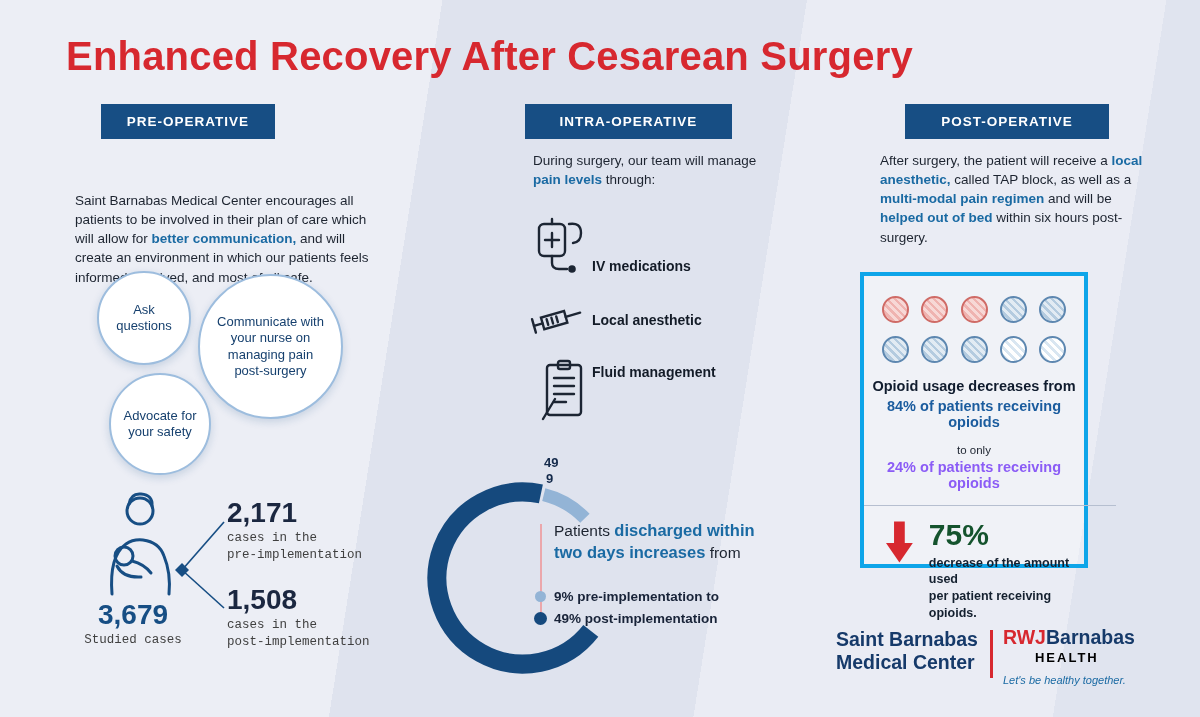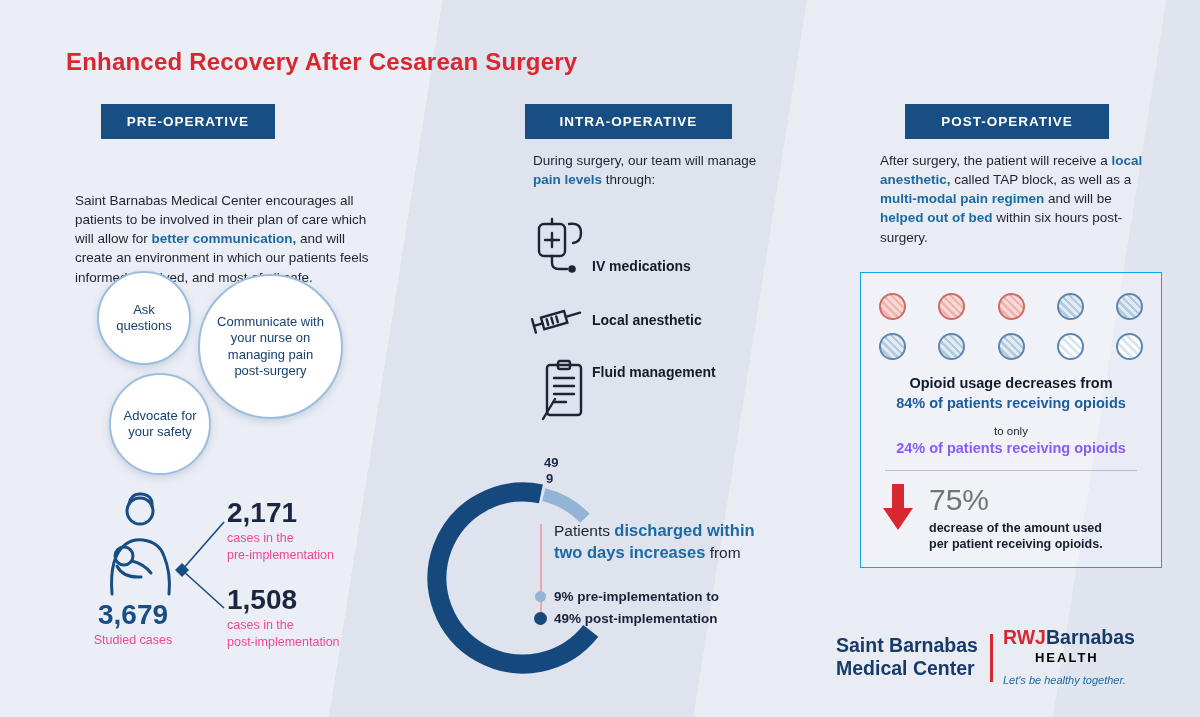--- a/index.html
+++ b/index.html
@@ -9,22 +9,22 @@
     position:relative; overflow:hidden;
     background:linear-gradient(99deg,
       #eceef5 0px, #eceef5 437px,
       #dfe3ee 437px, #dfe3ee 797px,
       #eaecf4 797px, #eaecf4 1152px,
       #e0e4ef 1152px, #e0e4ef 100%);
     color:#1d2430;
   }
   .abs{ position:absolute; }
   .title{
-    position:absolute; left:66px; top:48px;
-    font-size:24px; font-weight:bold; color:#d7282f; letter-spacing:.2px;
+    position:absolute; left:66px; top:34px;
+    font-size:40px; font-weight:bold; color:#d7282f; letter-spacing:.2px;
   }
   .badge{
     position:absolute; height:35px; background:#174e84; color:#fff;
     font-weight:bold; font-size:13.5px; letter-spacing:1px;
     display:flex; align-items:center; justify-content:center;
   }
   .badge-pre{ left:101px; top:104px; width:174px; }
   .badge-intra{ left:525px; top:104px; width:207px; }
   .badge-post{ left:905px; top:104px; width:204px; }
   .para{ position:absolute; font-size:13.5px; line-height:1.42; color:#1d2430; }
@@ -42,21 +42,21 @@
     color:#16406e; font-size:13px; line-height:1.25; padding:12px;
   }
   .bubble-1{ left:97px; top:271px; width:94px; height:94px; }
   .bubble-2{ left:198px; top:274px; width:145px; height:145px; }
   .bubble-3{ left:109px; top:373px; width:102px; height:102px; }
 
   
   .stat{ position:absolute; }
   .stat-num{ font-size:28px; font-weight:bold; color:#1b2740; line-height:1.05; }
   .stat-num-blue{ color:#174e84; }
-  .stat-label{ font-size:12.5px; color:#ec4899; line-height:1.3; margin-top:3px; }
+  .stat-label{ font-size:12.5px; color:#404040; line-height:1.3; margin-top:3px;font-family:Liberation Mono, monospace; }
   .stat-pre{ left:227px; top:498px; }
   .stat-post{ left:227px; top:585px; }
   .stat-total{ left:74px; top:600px; width:118px; text-align:center; }
 
   
   .item-label{ position:absolute; font-size:14px; font-weight:bold; color:#131b27; }
   .lbl-iv{ left:592px; top:258px; }
   .lbl-la{ left:592px; top:312px; }
   .lbl-fm{ left:592px; top:364px; }
 
@@ -64,42 +64,42 @@
   .gauge-line{ position:absolute; left:540px; top:524px; width:2px; height:96px; background:#eba7ab; }
   .dot{ position:absolute; border-radius:50%; }
   .dot-pre{ left:535px; top:591px; width:11px; height:11px; background:#93b4d6; }
   .dot-post{ left:534px; top:612px; width:13px; height:13px; background:#15497d; }
   .gauge-caption{ position:absolute; left:554px; top:520px; width:230px; font-size:15.5px; line-height:1.32; color:#1d2430; }
   .legend-row{ position:absolute; left:554px; font-size:13.5px; font-weight:bold; color:#182338; }
   .legend-1{ top:589px; } .legend-2{ top:611px; }
 
   
   .opioid-box{
-    position:absolute; left:860px; top:272px; width:302px; height:296px;
-    border:1px solid #0ea5e9; background:rgba(255,255,255,.30);
+    position:absolute; left:860px; top:272px; width:228px; height:296px;
+    border:4px solid #0ea5e9; background:rgba(255,255,255,.30);
   }
   .pill-row{ display:flex; justify-content:space-between; padding:0 18px; }
   .pill-row-1{ padding-top:20px; } .pill-row-2{ padding-top:13px; }
   .pill{ width:27px; height:27px; border-radius:50%; display:inline-block; }
   .pill[data-style="red"]{ border:2px solid #cf6b66; background:repeating-linear-gradient(45deg,#efb3b0 0 2.5px,#f7d8d6 2.5px 5.5px); }
   .pill[data-style="blue"]{ border:2px solid #5d87b0; background:repeating-linear-gradient(45deg,#b4cbdf 0 2.5px,#e2ebf3 2.5px 5.5px); }
   .pill[data-style="light"]{ border:2px solid #5d87b0; background:repeating-linear-gradient(45deg,#ffffff 0 3px,#d9e6f1 3px 6px); }
   .opioid-text{ text-align:center; margin-top:15px; }
   .ot-1{ font-size:14.5px; font-weight:bold; color:#101c2e; }
   .ot-2{ font-size:14.5px; font-weight:bold; color:#1b5c9e; margin-top:4px; }
   .ot-3{ font-size:11.5px; color:#1d2430; margin-top:14px; }
   .ot-4{ font-size:14.5px; font-weight:bold; color:#8b5cf6; margin-top:3px; }
   .opioid-divider{ width:252px; margin:14px auto 0 auto; border-top:1px solid #b6bfd0; }
   .pct-row{ display:flex; padding:13px 0 0 22px; align-items:flex-start; }
   .pct-right{ margin-left:16px; }
-  .pct-big{ font-size:30px; font-weight:normal; color:#737373; line-height:1.05; }
+  .pct-big{ font-size:30px; font-weight:bold; color:#14532d; line-height:1.05; }
   .pct-caption{ font-size:12.5px; font-weight:bold; color:#14202f; line-height:1.35; margin-top:4px; }
 
   
-  .logo{ position:absolute; left:836px; top:628px; display:flex; align-items:center; }
+  .logo{ position:absolute; left:836px; top:628px; display:flex; align-items:flex-start; }
   .logo-hospital{ font-size:19.5px; font-weight:bold; color:#163a6a; line-height:1.18; }
   .logo-divider{ width:3px; height:48px; background:#d7282f; margin:2px 10px 0 12px; }
   .logo-brand-line{ font-size:19.5px; font-weight:bold; line-height:1.0; }
   .brand-red{ color:#d7282f; } .brand-blue{ color:#163a6a; }
   .brand-sub{ font-size:13px; font-weight:bold; color:#000000; letter-spacing:2px; margin:2px 0 0 32px; }
   .tagline{ font-size:11px; font-style:italic; color:#1a6aa3; margin-top:9px; }
 
   svg{ display:block; }
 </style>
 </head>

